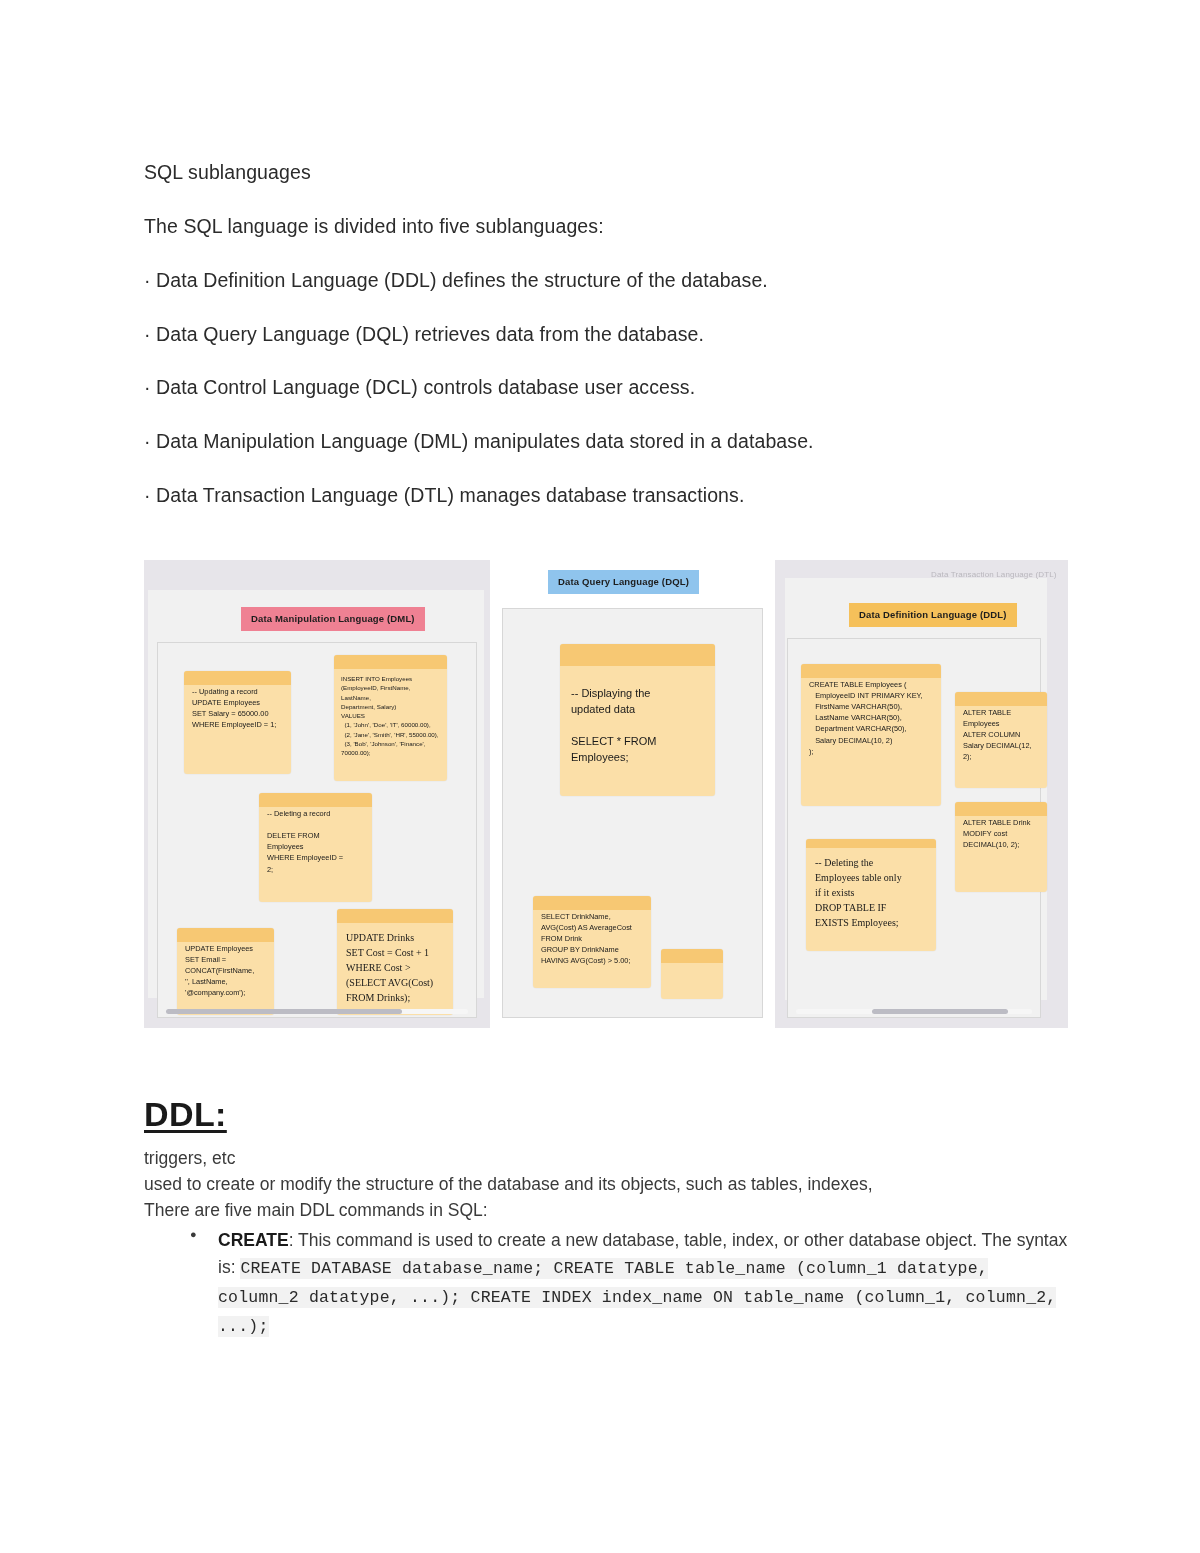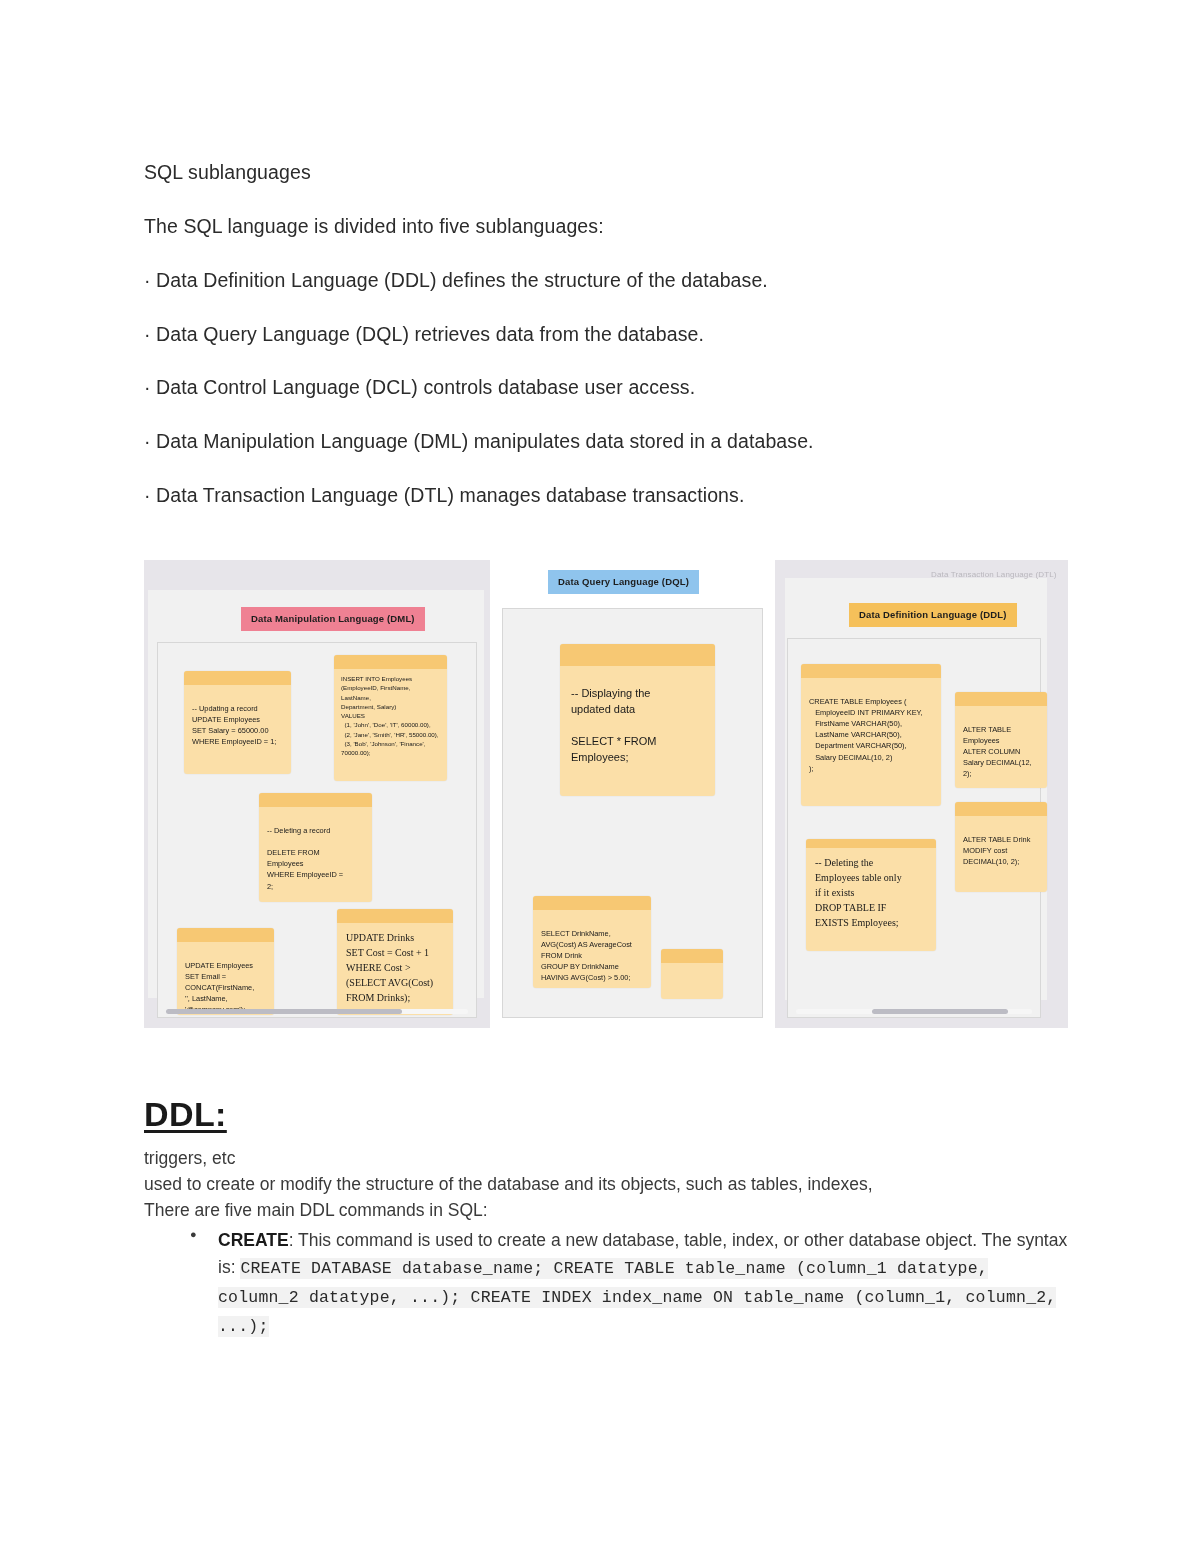--- a/index.html
+++ b/index.html
@@ -126,21 +126,21 @@
   .note .txt {
     padding: 5px 7px 4px 7px;
     font-size: 6.2px;
     line-height: 1.5;
     color: #1a1a1a;
     white-space: pre-wrap;
     word-break: break-word;
   }
   .note.big .txt { font-size: 11px; line-height: 1.45; padding: 20px 11px; }
   .note.mid .txt { font-size: 10px; line-height: 1.5; padding: 7px 9px; font-family: Liberation Serif, serif; }
-  .note.sm  .txt { font-size: 7.4px; line-height: 1.5; padding: 18px 8px; }
+  .note.sm  .txt { font-size: 7.4px; line-height: 1.5; padding: 1px 8px; }
 
   
   .hscroll {
     position: absolute;
     height: 5px;
     background: #f6f6f6;
     border-radius: 3px;
   }
   .hscroll > i {
     display: block;

